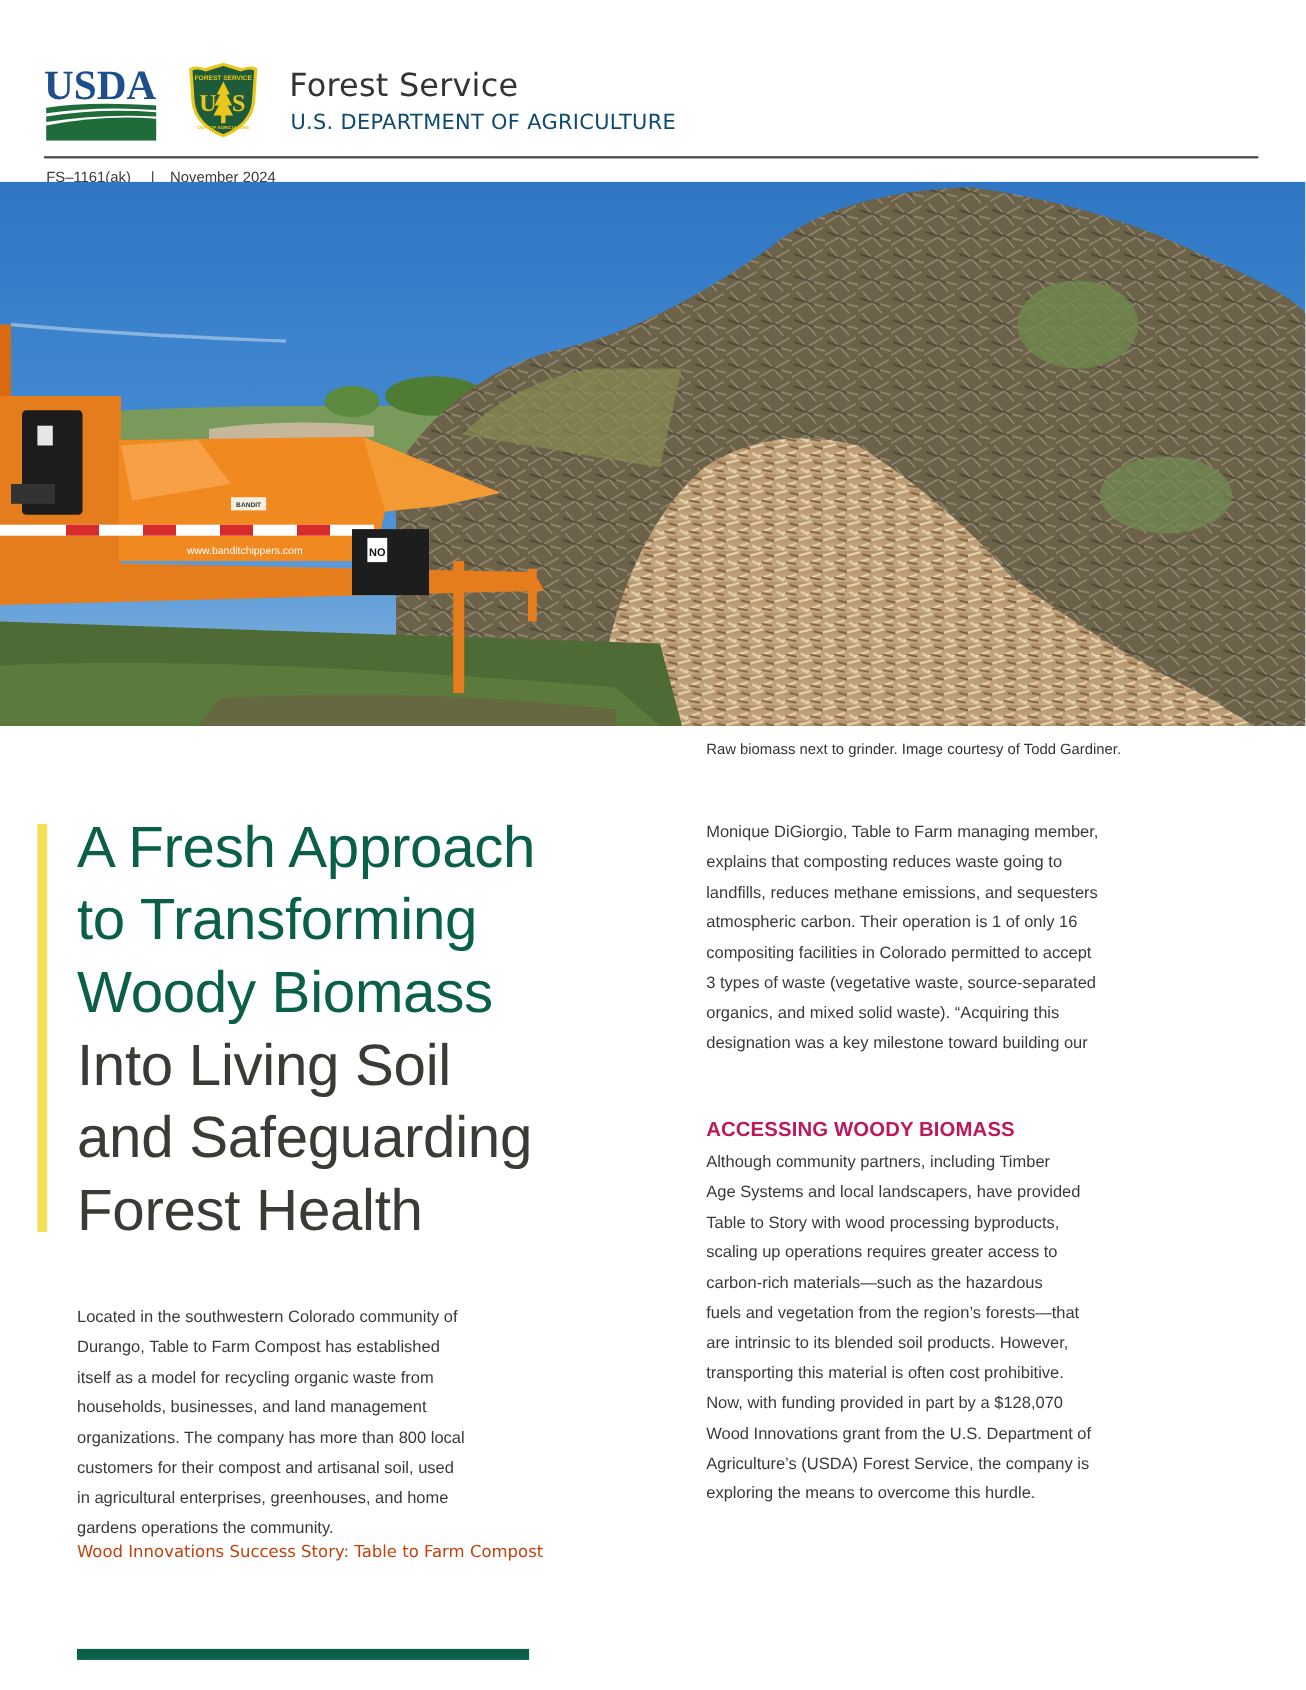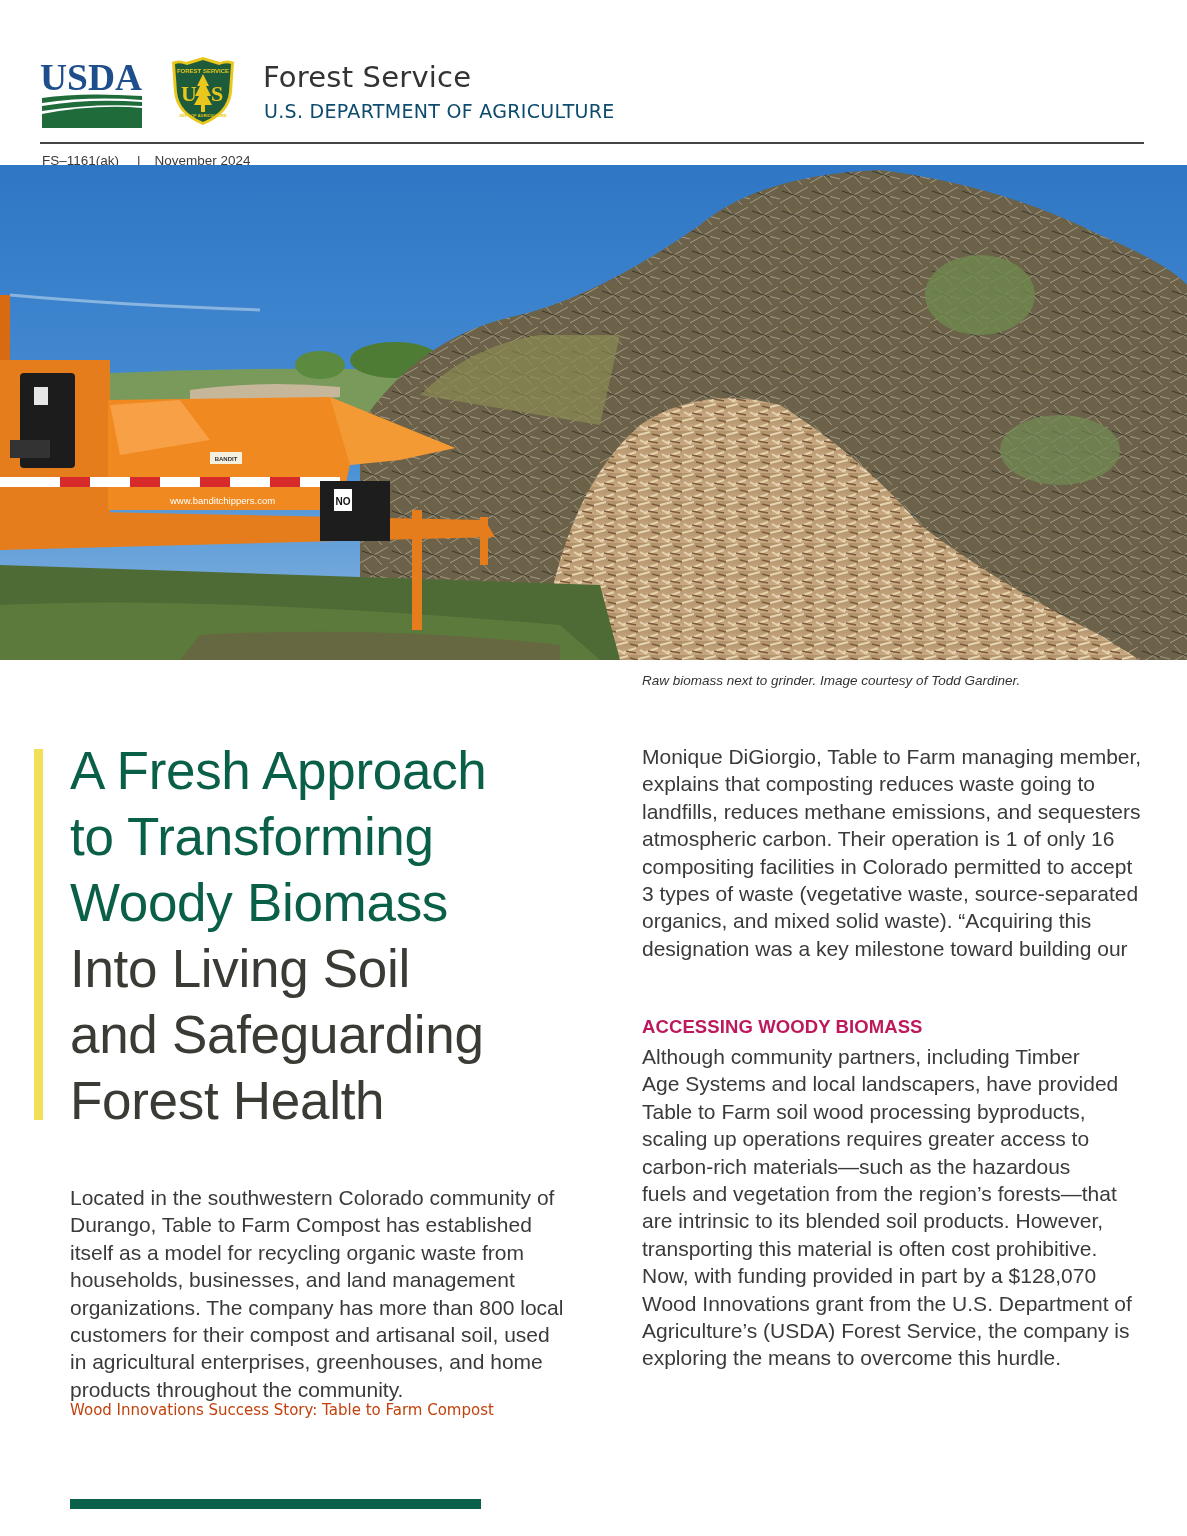--- a/index.html
+++ b/index.html
@@ -11,29 +11,29 @@
     .usda-logo { position: absolute; left: 40px; top: 40px; width: 104px; height: 72px; }
     .fs-shield { position: absolute; left: 170px; top: 40px; width: 66px; height: 70px; }
     .agency-name { position: absolute; left: 263px; top: 44px; font-family: "DejaVu Sans", sans-serif; font-size: 29px; color: #333333; letter-spacing: 0.2px; }
     .dept-name { position: absolute; left: 264px; top: 84px; font-family: "DejaVu Sans", sans-serif; font-size: 19px; color: #0c4a6e; letter-spacing: 0.3px; }
     .header-rule { position: absolute; left: 40px; top: 126px; width: 1104px; height: 2px; background: #444; }
     .pub-meta { position: absolute; left: 42px; top: 137px; font-family: Liberation Sans, sans-serif; font-size: 13.5px; color: #3a3a3a; display: flex; gap: 0; }
     .pub-meta .sep { margin: 0 14px 0 18px; }
 
     
     .photo { position: absolute; left: 0; top: 165px; width: 1187px; height: 495px; overflow: hidden; }
-    .caption { position: absolute; left: 642px; top: 673px; font-size: 13.5px; color: #333; font-style: italic; }
+    .caption { position: absolute; left: 642px; top: 673px; font-size: 13.5px; color: #333; }
 
     
     .title-bar { position: absolute; left: 34px; top: 749px; width: 9px; height: 371px; background: #f2e05a; }
     .title { position: absolute; left: 70px; top: 738px; font-family: "Liberation Sans", sans-serif; font-weight: normal; font-size: 53px; line-height: 66px; letter-spacing: -0.3px; }
     .title .green { color: #0a5f48; display: block; white-space: nowrap; }
     .title .dark { color: #3b3b35; display: block; white-space: nowrap; }
 
-    .body-text { font-family: "Liberation Sans", sans-serif; font-size: 21px; line-height: 27.4px; color: #3a3a3a; }
+    .body-text { font-family: "Liberation Sans", sans-serif; font-size: 15px; line-height: 27.4px; color: #3a3a3a; }
     .col-left { position: absolute; left: 70px; top: 1172px; width: 520px; margin-top: 12px; }
     .col-right { position: absolute; left: 642px; top: 743px; width: 520px; }
     .line { display: block; white-space: nowrap; }
 
     .section-head { position: absolute; left: 642px; top: 1016px; font-weight: bold; font-size: 18.5px; color: #be185d; letter-spacing: 0.1px; }
     .col-right2 { position: absolute; left: 642px; top: 1043px; width: 520px; }
 
     .footer-text { position: absolute; left: 70px; top: 1401px; font-family: "DejaVu Sans", sans-serif; font-size: 15px; color: #c2410c; }
     .footer-bar { position: absolute; left: 70px; top: 1499px; width: 411px; height: 10px; background: #0a6049; }
   </style>
@@ -152,40 +152,40 @@
 </h1>
 
 <div class="body-text col-left">
   <span class="line">Located in the southwestern Colorado community of</span>
   <span class="line">Durango, Table to Farm Compost has established</span>
   <span class="line">itself as a model for recycling organic waste from</span>
   <span class="line">households, businesses, and land management</span>
   <span class="line">organizations. The company has more than 800 local</span>
   <span class="line">customers for their compost and artisanal soil, used</span>
   <span class="line">in agricultural enterprises, greenhouses, and home</span>
-  <span class="line">products throughout the community.</span>
+  <span class="line">gardens operations the community.</span>
 </div>
 
 <div class="body-text col-right">
   <span class="line">Monique DiGiorgio, Table to Farm managing member,</span>
   <span class="line">explains that composting reduces waste going to</span>
   <span class="line">landfills, reduces methane emissions, and sequesters</span>
   <span class="line">atmospheric carbon. Their operation is 1 of only 16</span>
   <span class="line">compositing facilities in Colorado permitted to accept</span>
   <span class="line">3 types of waste (vegetative waste, source-separated</span>
   <span class="line">organics, and mixed solid waste). “Acquiring this</span>
   <span class="line">designation was a key milestone toward building our</span>
 </div>
 
 <h2 class="section-head">ACCESSING WOODY BIOMASS</h2>
 
 <div class="body-text col-right2">
   <span class="line">Although community partners, including Timber</span>
   <span class="line">Age Systems and local landscapers, have provided</span>
-  <span class="line">Table to Farm soil wood processing byproducts,</span>
+  <span class="line">Table to Story with wood processing byproducts,</span>
   <span class="line">scaling up operations requires greater access to</span>
   <span class="line">carbon-rich materials—such as the hazardous</span>
   <span class="line">fuels and vegetation from the region’s forests—that</span>
   <span class="line">are intrinsic to its blended soil products. However,</span>
   <span class="line">transporting this material is often cost prohibitive.</span>
   <span class="line">Now, with funding provided in part by a $128,070</span>
   <span class="line">Wood Innovations grant from the U.S. Department of</span>
   <span class="line">Agriculture’s (USDA) Forest Service, the company is</span>
   <span class="line">exploring the means to overcome this hurdle.</span>
 </div>

